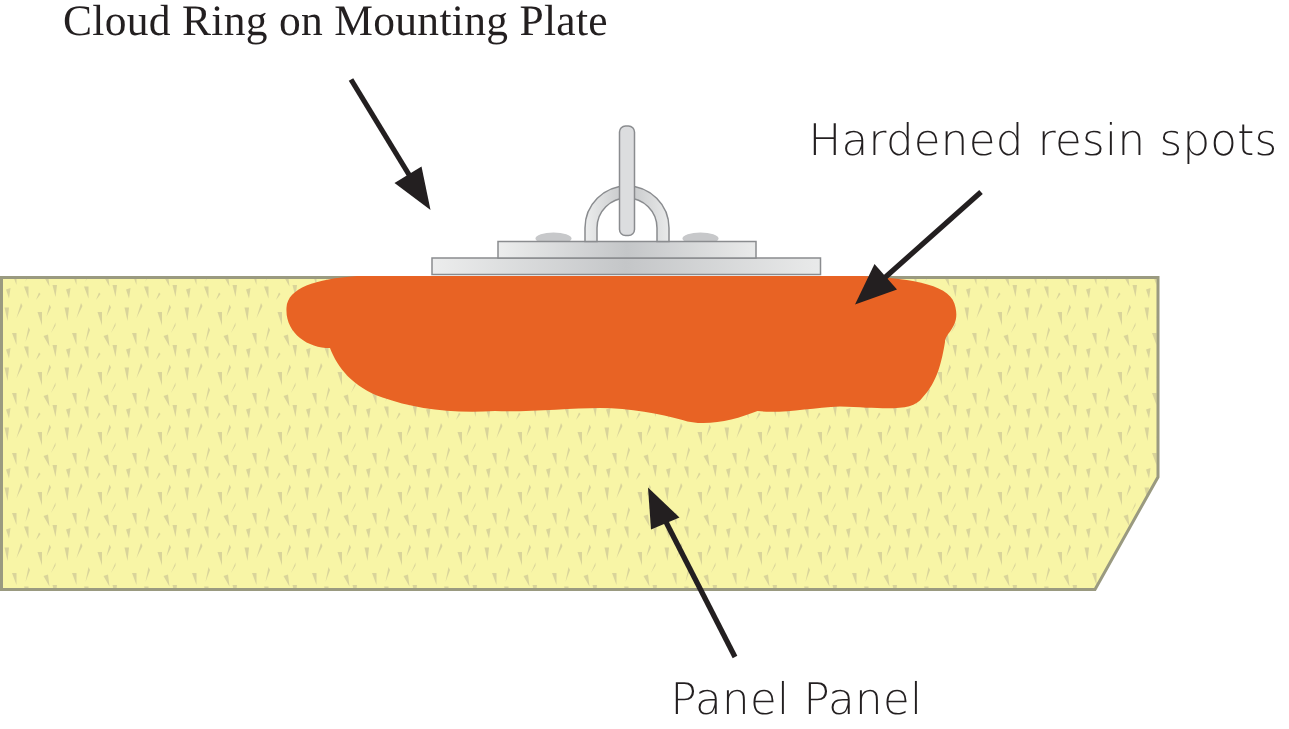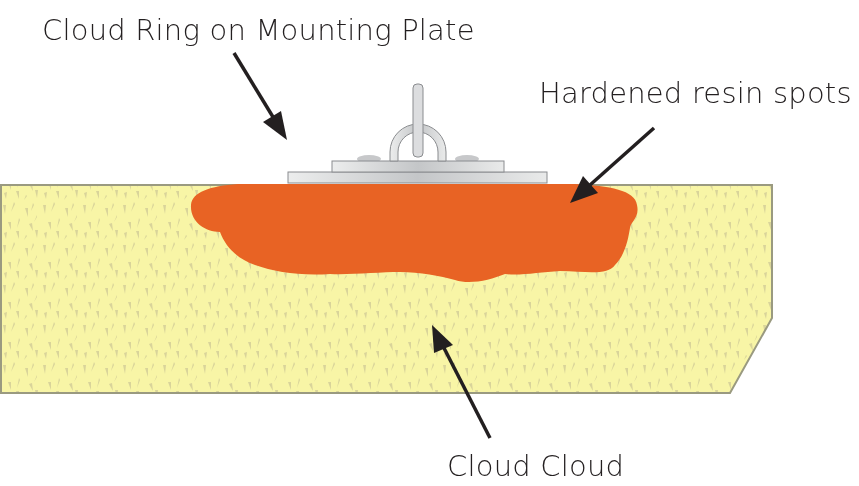--- a/index.html
+++ b/index.html
@@ -47,15 +47,15 @@
   <g stroke="#231f20" fill="#231f20">
     <line x1="654" y1="128" x2="590" y2="185" stroke-width="3.5"></line>
     <polygon points="570,203 583,176 598,193" stroke="none"></polygon>
   </g>
   <g stroke="#231f20" fill="#231f20">
     <line x1="490" y1="438" x2="444" y2="348" stroke-width="3.5"></line>
     <polygon points="432,325 453,345 434,353" stroke="none"></polygon>
   </g>
 </svg>
 
-<div class="label" style="left:42px;top:16px;">Cloud Ring on Mounting Plate</div>
+<div class="label" style="left:42px;top:0;font-family:Liberation Serif, serif;">Cloud Ring on Mounting Plate</div>
 <div class="label" style="left:539px;top:79px;">Hardened resin spots</div>
-<div class="label" style="left:447px;top:452px;">Cloud Cloud</div>
+<div class="label" style="left:447px;top:452px;">Panel Panel</div>
 
 </body></html>

